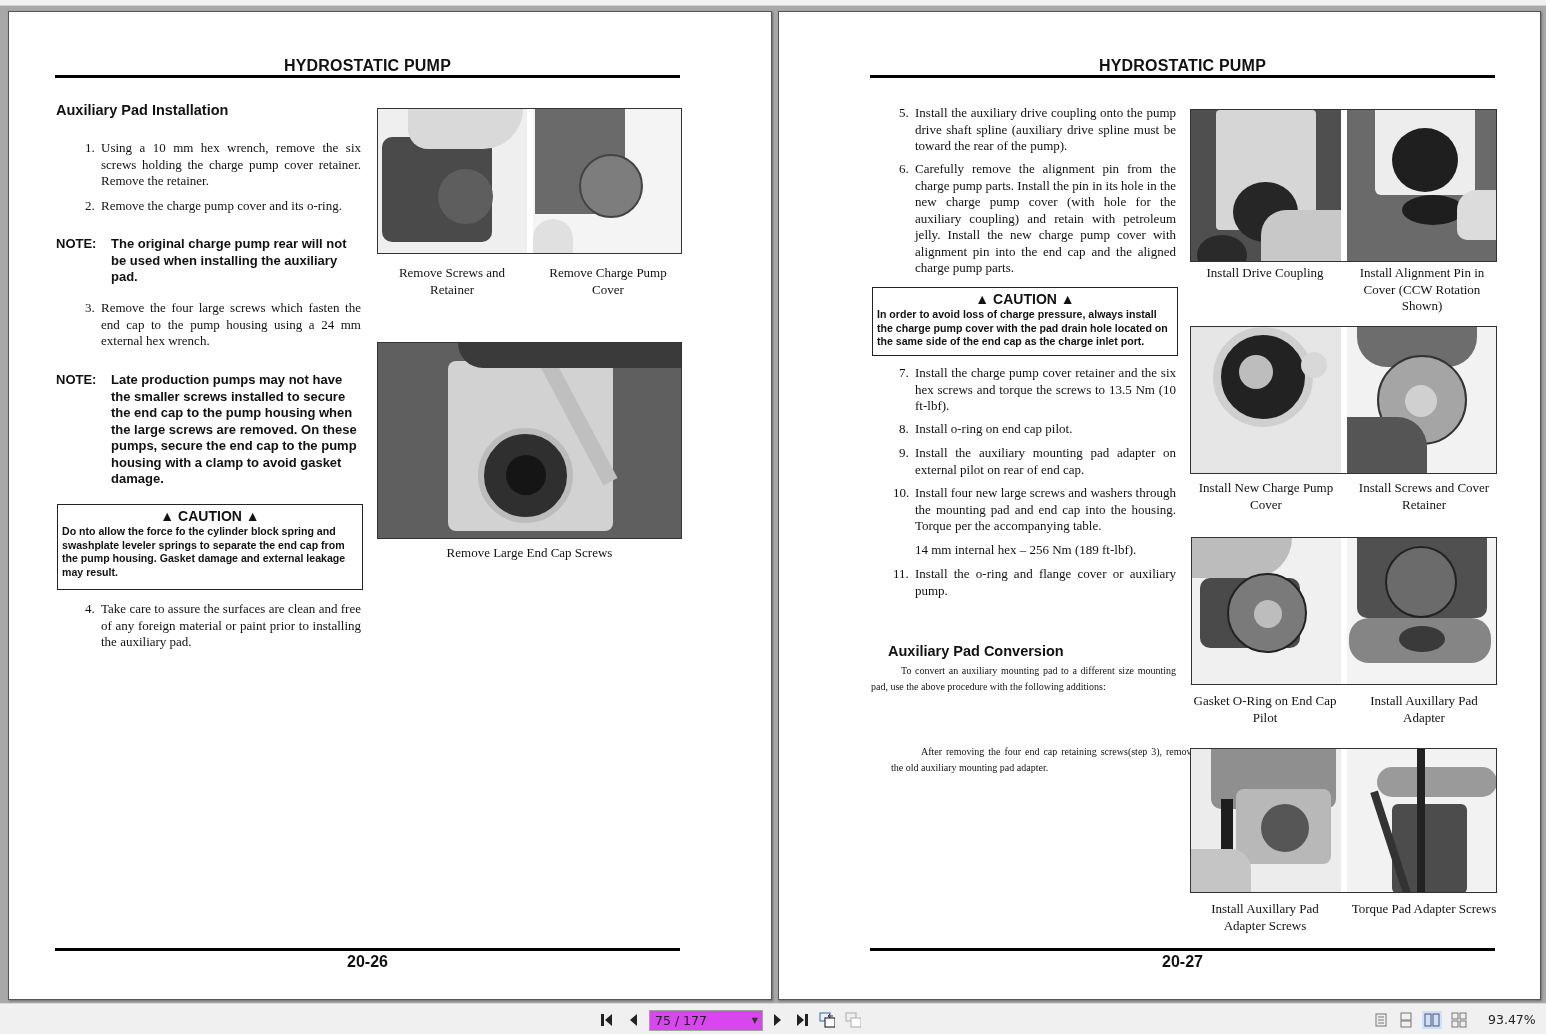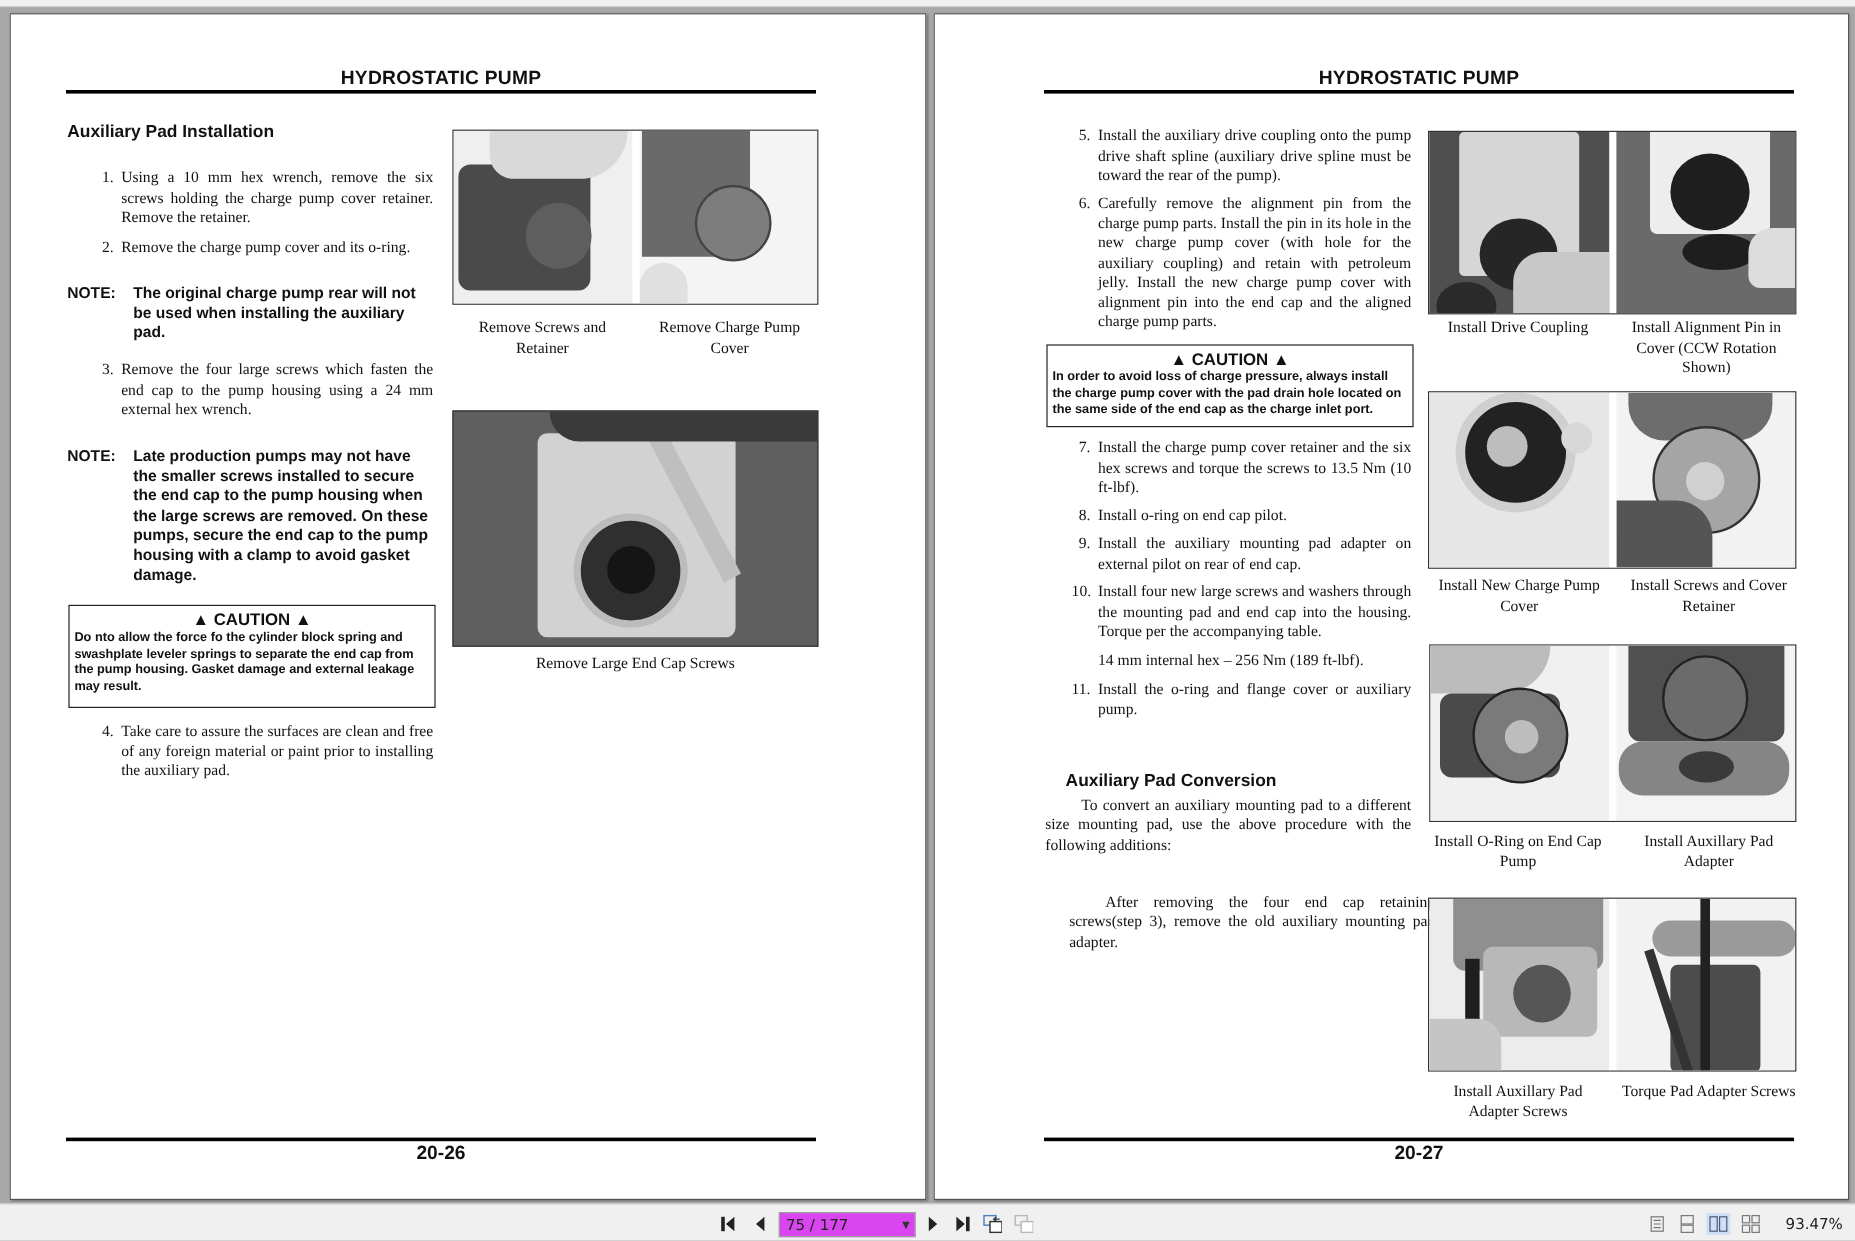--- a/index.html
+++ b/index.html
@@ -28,21 +28,21 @@
 
   .caution { position: absolute; border: 1.5px solid #222; background: #fff; font-family: "Liberation Sans", sans-serif; }
   .caution .ct { text-align: center; font-weight: bold; font-size: 14px; margin-top: 3px; }
   .caution .cb { font-weight: bold; font-size: 10.6px; line-height: 13.5px; padding: 1px 4px 4px 4px; }
 
   .photo { position: absolute; border: 1.5px solid #333; overflow: hidden; display: flex; }
   .photo .half { flex: 1; position: relative; overflow: hidden; }
   .photo .sep { width: 6px; background: #fff; }
   .cap { position: absolute; font-size: 13px; line-height: 16.5px; text-align: center; }
 
-  .para { position: absolute; font-size: 13px; line-height: 16.3px; text-align: justify; }
+  .para { position: absolute; font-size: 10px; line-height: 16.3px; text-align: justify; }
   .para .ind { display: inline-block; width: 30px; }
 
   
   .blob { position: absolute; border-radius: 50%; }
   .rect { position: absolute; }
 
   .statusbar { position: absolute; left: 0; top: 1003px; width: 1546px; height: 31px; background: #f0f0f0; border-top: 1px solid #d8d8d8; }
   .nav-btn { position: absolute; top: 8px; width: 16px; height: 16px; display: flex; align-items: center; justify-content: center; cursor: pointer; }
   .pagebox { position: absolute; left: 649px; top: 6px; width: 114px; height: 21px; border: 1px solid #a0a0a0; background: #d946ef; font-family: "DejaVu Sans", sans-serif; font-size: 12.5px; padding: 2px 5px; color: #222; }
   .pagebox .dd { position: absolute; right: 4px; top: 5px; font-size: 8px; color: #333; }
@@ -219,21 +219,21 @@
         <div class="blob" style="left:62px;top:62px;width:28px;height:28px;background:#bdbdbd;"></div>
       </div>
       <div class="sep"></div>
       <div class="half" style="background:#f3f3f3;">
         <div class="rect" style="left:10px;top:0px;width:130px;height:80px;background:#505050;border-radius:0 0 10px 10px;"></div>
         <div class="blob" style="left:38px;top:8px;width:72px;height:72px;background:#6b6b6b;border:2px solid #222;"></div>
         <div class="rect" style="left:2px;top:80px;width:142px;height:45px;background:#858585;border-radius:20px;"></div>
         <div class="blob" style="left:52px;top:88px;width:46px;height:26px;background:#3a3a3a;"></div>
       </div>
     </div>
-    <div class="cap" style="left:410px;top:681px;width:152px;">Install O-Ring on End Cap Pump</div>
+    <div class="cap" style="left:410px;top:681px;width:152px;">Gasket O-Ring on End Cap Pilot</div>
     <div class="cap" style="left:572px;top:681px;width:146px;">Install Auxillary Pad Adapter</div>
 
     <div class="photo" style="left:411px;top:736px;width:307px;height:145px;">
       <div class="half" style="background:#ececec;">
         <div class="rect" style="left:20px;top:0px;width:125px;height:60px;background:#8f8f8f;border-radius:0 0 10px 10px;"></div>
         <div class="rect" style="left:45px;top:40px;width:95px;height:75px;background:#b8b8b8;border-radius:8px;"></div>
         <div class="blob" style="left:70px;top:55px;width:48px;height:48px;background:#565656;"></div>
         <div class="rect" style="left:30px;top:50px;width:12px;height:70px;background:#1e1e1e;"></div>
         <div class="rect" style="left:0px;top:100px;width:60px;height:45px;background:#c5c5c5;border-radius:0 20px 0 0;"></div>
       </div>

